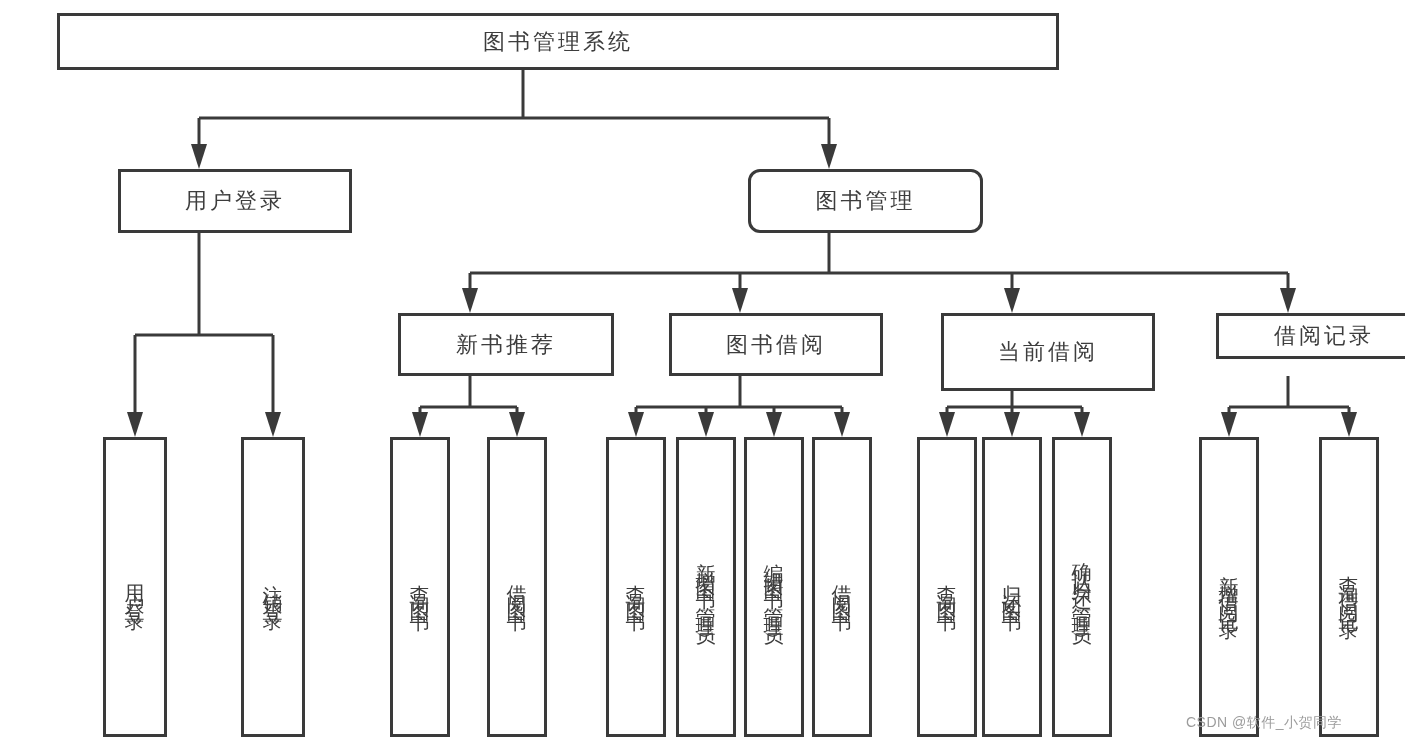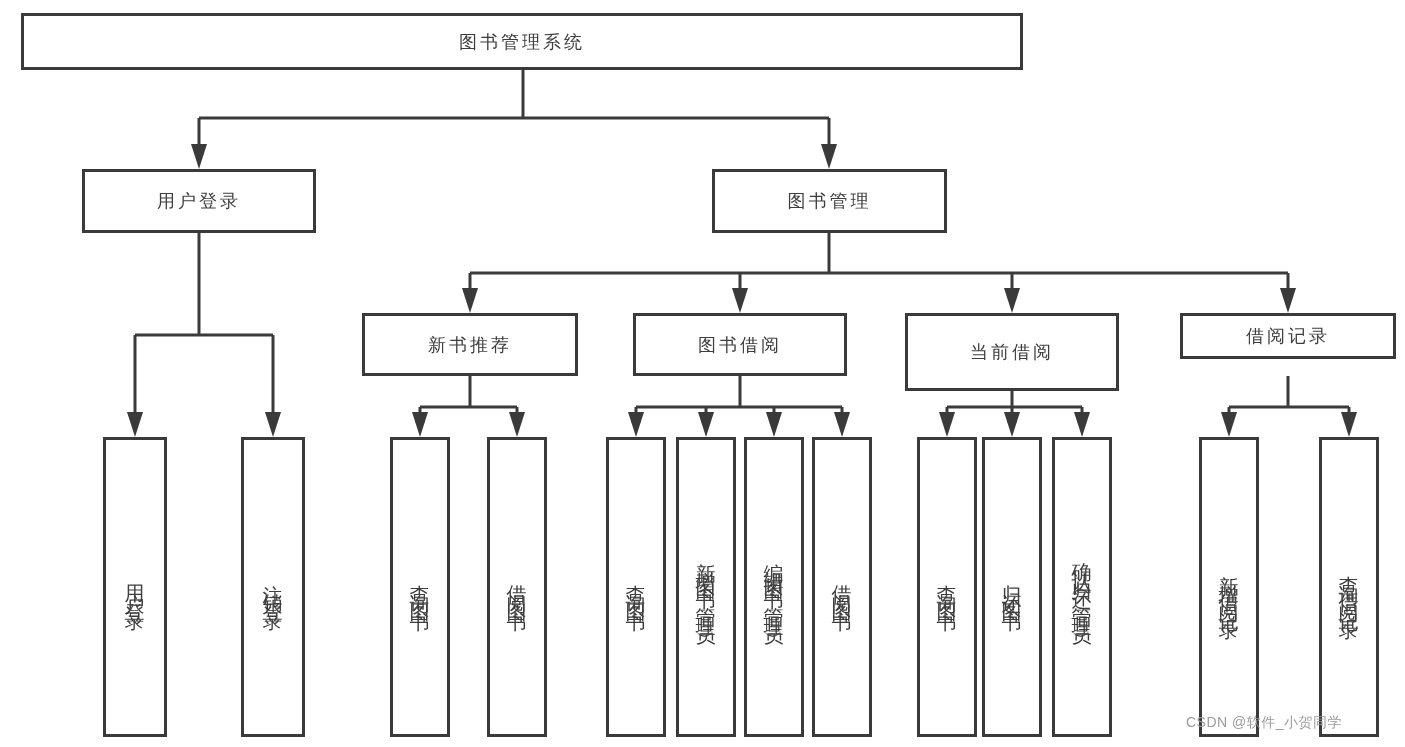--- a/index.html
+++ b/index.html
@@ -31,23 +31,24 @@
     box-sizing:border-box;
     background:#ffffff;
     border:3px solid #3a3a3a;
     color:#3d3d3d;
     display:flex;
     align-items:center;
     justify-content:center;
     text-align:center;
   }
   .hbox{
-    font-size:18px;
+    font-size:22px;
     letter-spacing:3px;
     white-space:nowrap;
+    margin-left:36px;
   }
   .vbox{
     writing-mode:vertical-rl;
     text-orientation:mixed;
     font-size:20px;
     letter-spacing:9px;
     line-height:1;
   }
   .watermark{
     position:absolute;
@@ -123,21 +124,21 @@
     <path d="M1229,407 H1349"></path>
     <path d="M1229,407 V414"></path>
     <path d="M1349,407 V414"></path>
     <polygon points="1221,412 1237,412 1229,437"></polygon>
     <polygon points="1341,412 1357,412 1349,437"></polygon>
   </svg>
 
   <div class="box hbox" style="left:21px;top:13px;width:1002px;height:57px;">图书管理系统</div>
 
   <div class="box hbox" style="left:82px;top:169px;width:234px;height:64px;">用户登录</div>
-  <div class="box hbox" style="left:712px;top:169px;width:235px;height:64px;">图书管理</div>
+  <div class="box hbox" style="left:712px;top:169px;width:235px;height:64px;border-radius:12px;">图书管理</div>
 
   <div class="box hbox" style="left:362px;top:313px;width:216px;height:63px;">新书推荐</div>
   <div class="box hbox" style="left:633px;top:313px;width:214px;height:63px;">图书借阅</div>
   <div class="box hbox" style="left:905px;top:313px;width:214px;height:78px;">当前借阅</div>
   <div class="box hbox" style="left:1180px;top:313px;width:216px;height:46px;">借阅记录</div>
 
   <div class="box vbox" style="left:103px;top:437px;width:64px;height:300px;">用户登录</div>
   <div class="box vbox" style="left:241px;top:437px;width:64px;height:300px;">注销登录</div>
 
   <div class="box vbox" style="left:390px;top:437px;width:60px;height:300px;">查询图书</div>

